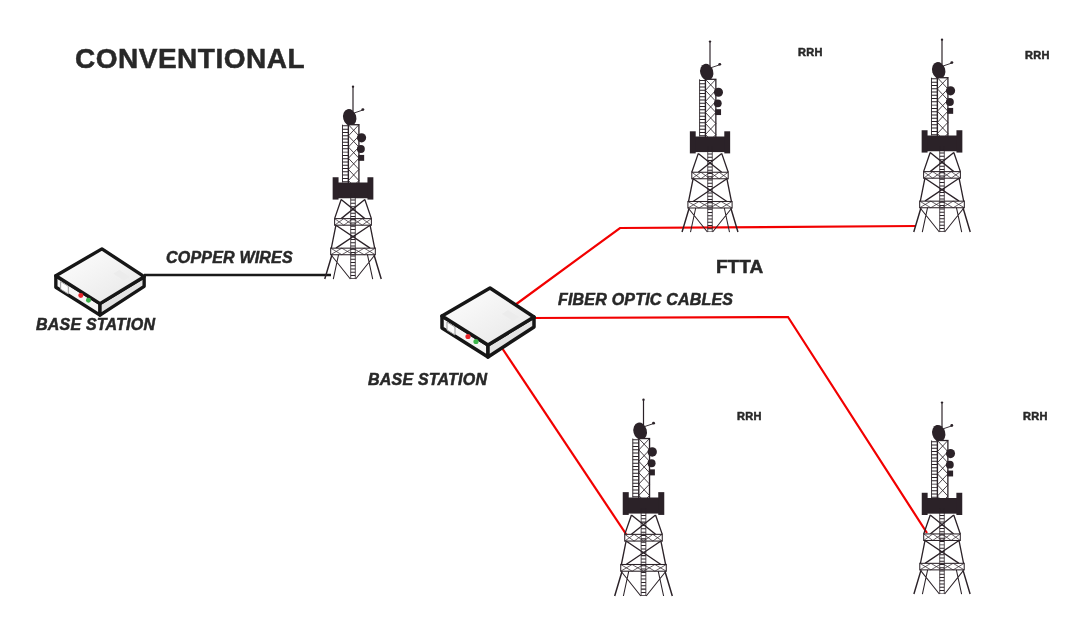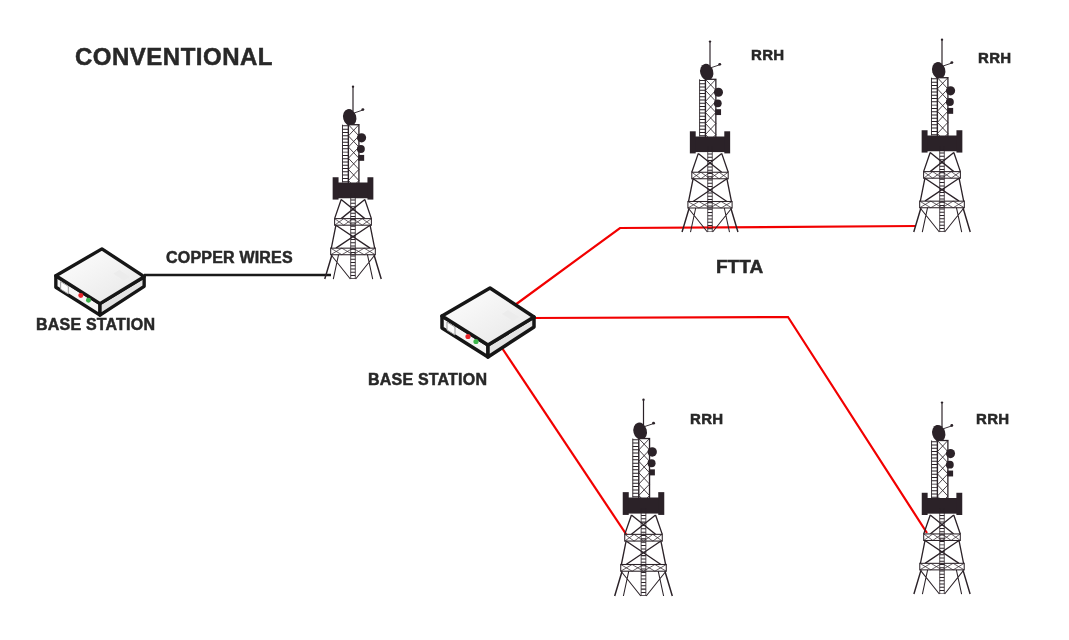--- a/index.html
+++ b/index.html
@@ -9,24 +9,24 @@
   html,body{margin:0;padding:0;}
   body{background:#9aa0a6;font-family:"Liberation Sans","DejaVu Sans",sans-serif;}
   #canvas{
     position:relative;width:1069px;height:640px;background:var(--bg);
     overflow:hidden;margin:0 auto;
   }
   .lbl{
     position:absolute;color:var(--text);font-weight:bold;line-height:1;
     white-space:nowrap;-webkit-text-stroke:0.5px currentColor;
   }
-  .title{font-size:24px;letter-spacing:0.5px;}
+  .title{font-size:28px;letter-spacing:0.5px;}
   .subtitle{font-size:19px;}
-  .small{font-size:16px;letter-spacing:0.2px;}
-  .rrh{font-size:15px;letter-spacing:0.3px;}
+  .small{font-size:16px;letter-spacing:0.2px;font-style:italic;}
+  .rrh{font-size:11px;letter-spacing:0.3px;margin-left:47px;}
   #wires{position:absolute;left:0;top:0;z-index:1;}
   .fiber{stroke:var(--fiber-line);stroke-width:2.2;fill:none;}
   .copper{stroke:var(--copper-line);stroke-width:2.4;fill:none;}
   .tower{position:absolute;z-index:2;color:var(--tower);}
   .bs{position:absolute;z-index:2;}
   svg{display:block;overflow:visible;}
 </style>
 </head>
 <body>
 
@@ -125,20 +125,21 @@
     </svg>
 
   <div class="lbl title" style="left:75px;top:45px">CONVENTIONAL</div>
 
   <div class="lbl small" style="left:166px;top:250px">COPPER WIRES</div>
 
   <div class="lbl small" style="left:36px;top:317px">BASE STATION</div>
 
   <div class="lbl subtitle" style="left:716px;top:257px">FTTA</div>
 
+  <div class="lbl small" style="left:558px;top:292px">FIBER OPTIC CABLES</div>
 
   <div class="lbl small" style="left:368px;top:372px">BASE STATION</div>
 
   <div class="lbl rrh" style="left:751px;top:47px">RRH</div>
 
   <div class="lbl rrh" style="left:978px;top:50px">RRH</div>
 
   <div class="lbl rrh" style="left:690px;top:411px">RRH</div>
 
   <div class="lbl rrh" style="left:976px;top:411px">RRH</div>

